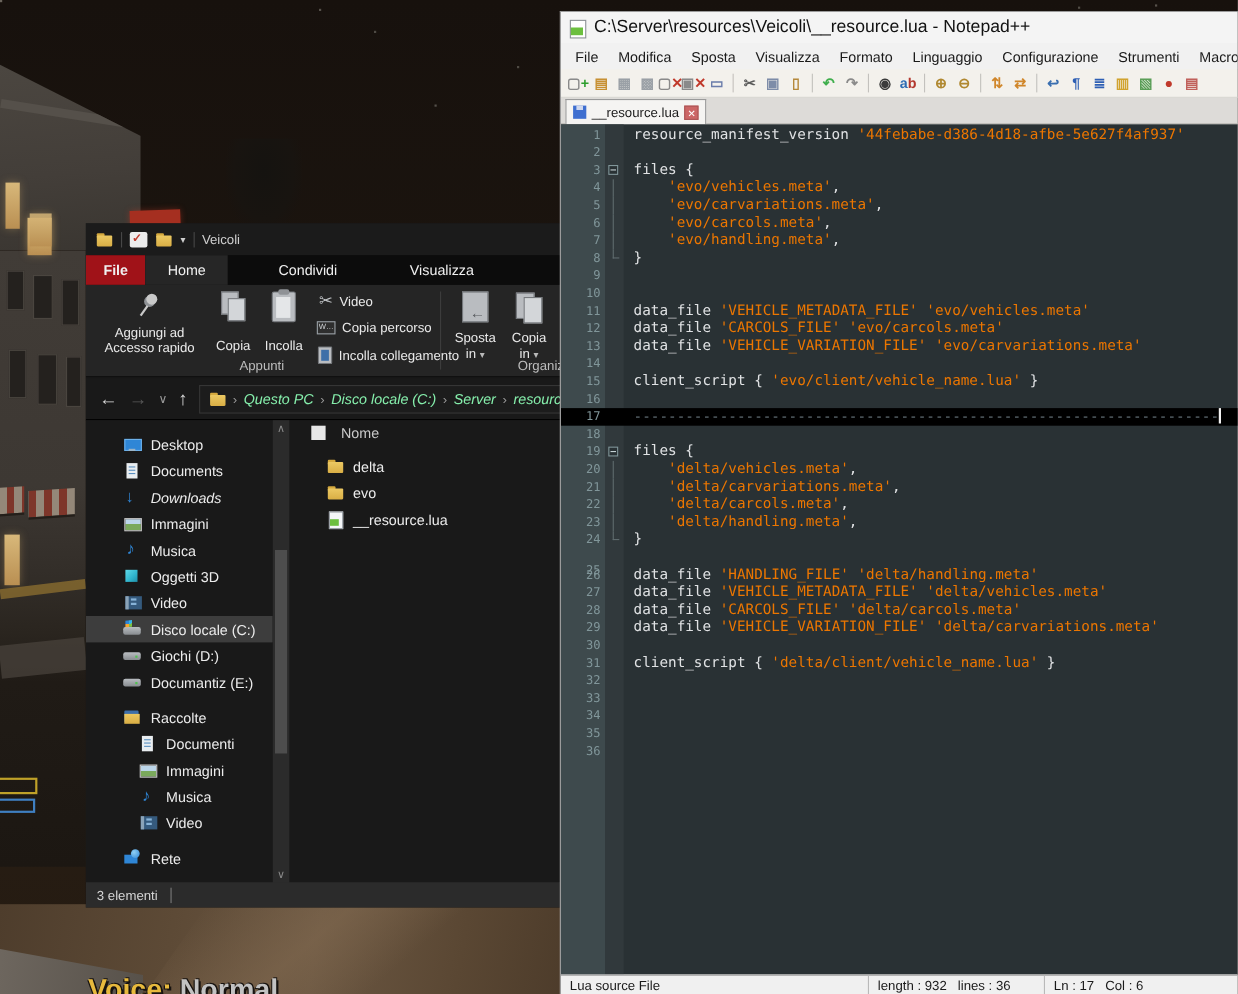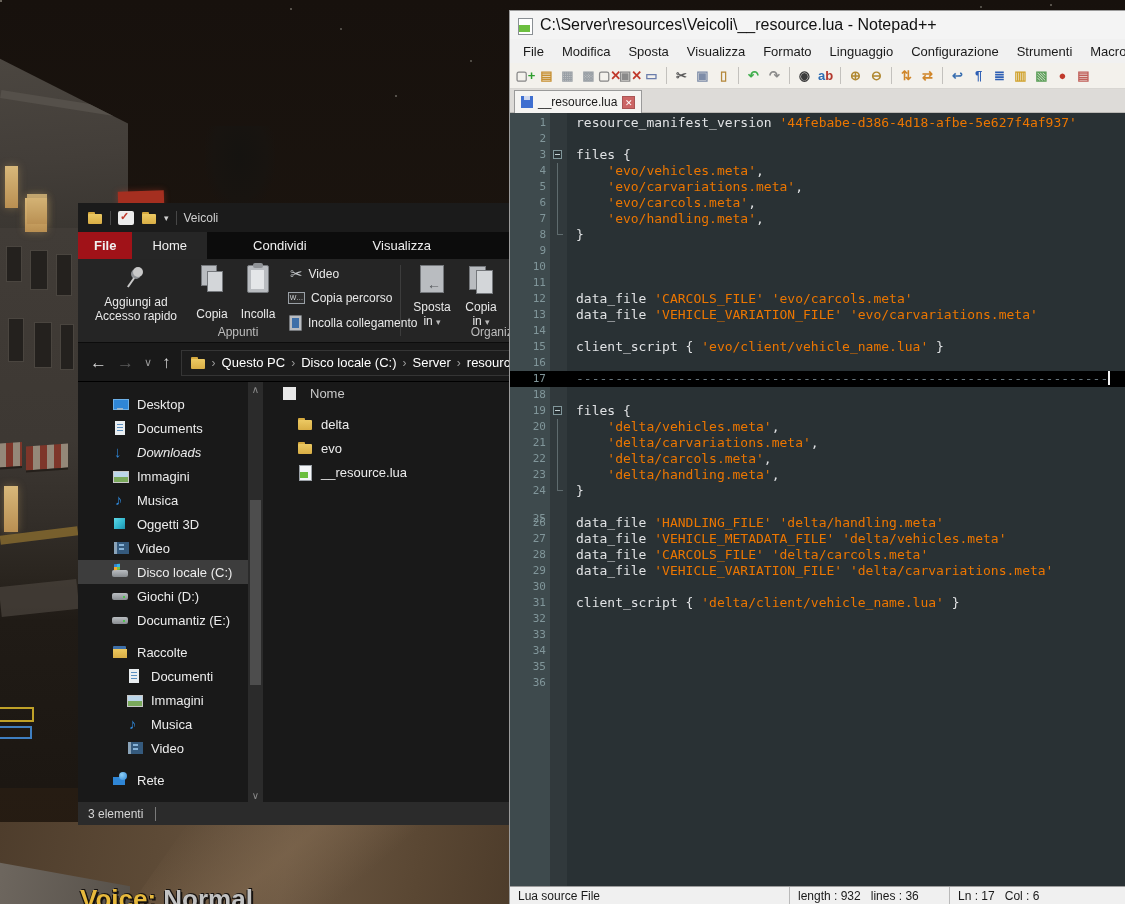--- a/index.html
+++ b/index.html
@@ -72,21 +72,21 @@
   .ic-movepage::after { content:"←"; position:absolute; right:2px; bottom:0; color:#55585c; font-size:14px; font-weight:bold; }
   .ic-copypages { position:relative; width:26px; height:28px; }
   .ic-copypages::before { content:""; position:absolute; left:1px; top:1px; width:15px; height:22px; background:#b9bcc0; border:1px solid #75787c; }
   .ic-copypages::after { content:""; position:absolute; left:8px; top:5px; width:15px; height:22px; background:#d3d6d9; border:1px solid #75787c; }
   #ex-addr { position:absolute; left:0; top:141px; width:560px; height:38px; background:#191919; border-bottom:1px solid #000;
     display:flex; align-items:center; gap:10px; padding-left:12px; }
   .nav-arrow { font-size:17px; color:#d8d8d8; }
   .nav-arrow.disabled { color:#5a5a5a; }
   .nav-arrow.small { font-size:11px; color:#9a9a9a; }
   #bc-field { display:flex; align-items:center; gap:6px; background:#1c1c1c; border:1px solid #353535; height:26px; padding:0 8px; flex:1; margin-right:0; }
-  .bc-seg { color:#ffffff; font-size:13px; white-space:nowrap; }
+  .bc-seg { color:#86efac; font-size:13px; white-space:nowrap;font-style:italic; }
   .bc-sep { color:#9a9a9a; font-size:12px; }
   #ex-main { position:absolute; left:0; top:179px; width:560px; height:421px; background:#191919; }
   #sidebar { position:absolute; left:0; top:0; width:170px; height:421px; overflow:hidden; }
   .sb-item { position:absolute; left:0; width:170px; height:24px; display:flex; align-items:center; gap:9px; padding-left:34px; color:#ececec; font-size:13px; white-space:nowrap; }
   .sb-item.indent { padding-left:48px;text-align:center; }
   .sb-item.selected { background:#3d3d3d; }
   #sb-scroll { position:absolute; left:170px; top:0; width:15px; height:421px; background:#2b2b2b; }
   #sb-thumb { position:absolute; left:2px; top:118px; width:11px; height:185px; background:#4d4d4d; }
   .sb-chev { position:absolute; left:0; width:15px; text-align:center; color:#8a8a8a; font-size:10px; }
   #files { position:absolute; left:195px; top:0; width:320px; height:421px; }
@@ -534,20 +534,21 @@
         </div>
         <div class="cl" style="top: 130px;">
           <span class="num">9</span>
           <span class="code"></span>
         </div>
         <div class="cl" style="top: 146px;">
           <span class="num">10</span>
         </div>
         <div class="cl" style="top: 162px;">
           <span class="num">11</span>
+          <span class="code"><span class="seg-d">data_file </span><span class="seg-s">'VEHICLE_METADATA_FILE'</span><span class="seg-d"> </span><span class="seg-s">'evo/vehicles.meta'</span></span>
         </div>
         <div class="cl" style="top: 178px;">
           <span class="num">12</span>
           <span class="code"><span class="seg-d">data_file </span><span class="seg-s">'CARCOLS_FILE'</span><span class="seg-d"> </span><span class="seg-s">'evo/carcols.meta'</span></span>
         </div>
         <div class="cl" style="top: 194px;">
           <span class="num">13</span>
           <span class="code"><span class="seg-d">data_file </span><span class="seg-s">'VEHICLE_VARIATION_FILE'</span><span class="seg-d"> </span><span class="seg-s">'evo/carvariations.meta'</span></span>
         </div>
         <div class="cl" style="top: 210px;">

